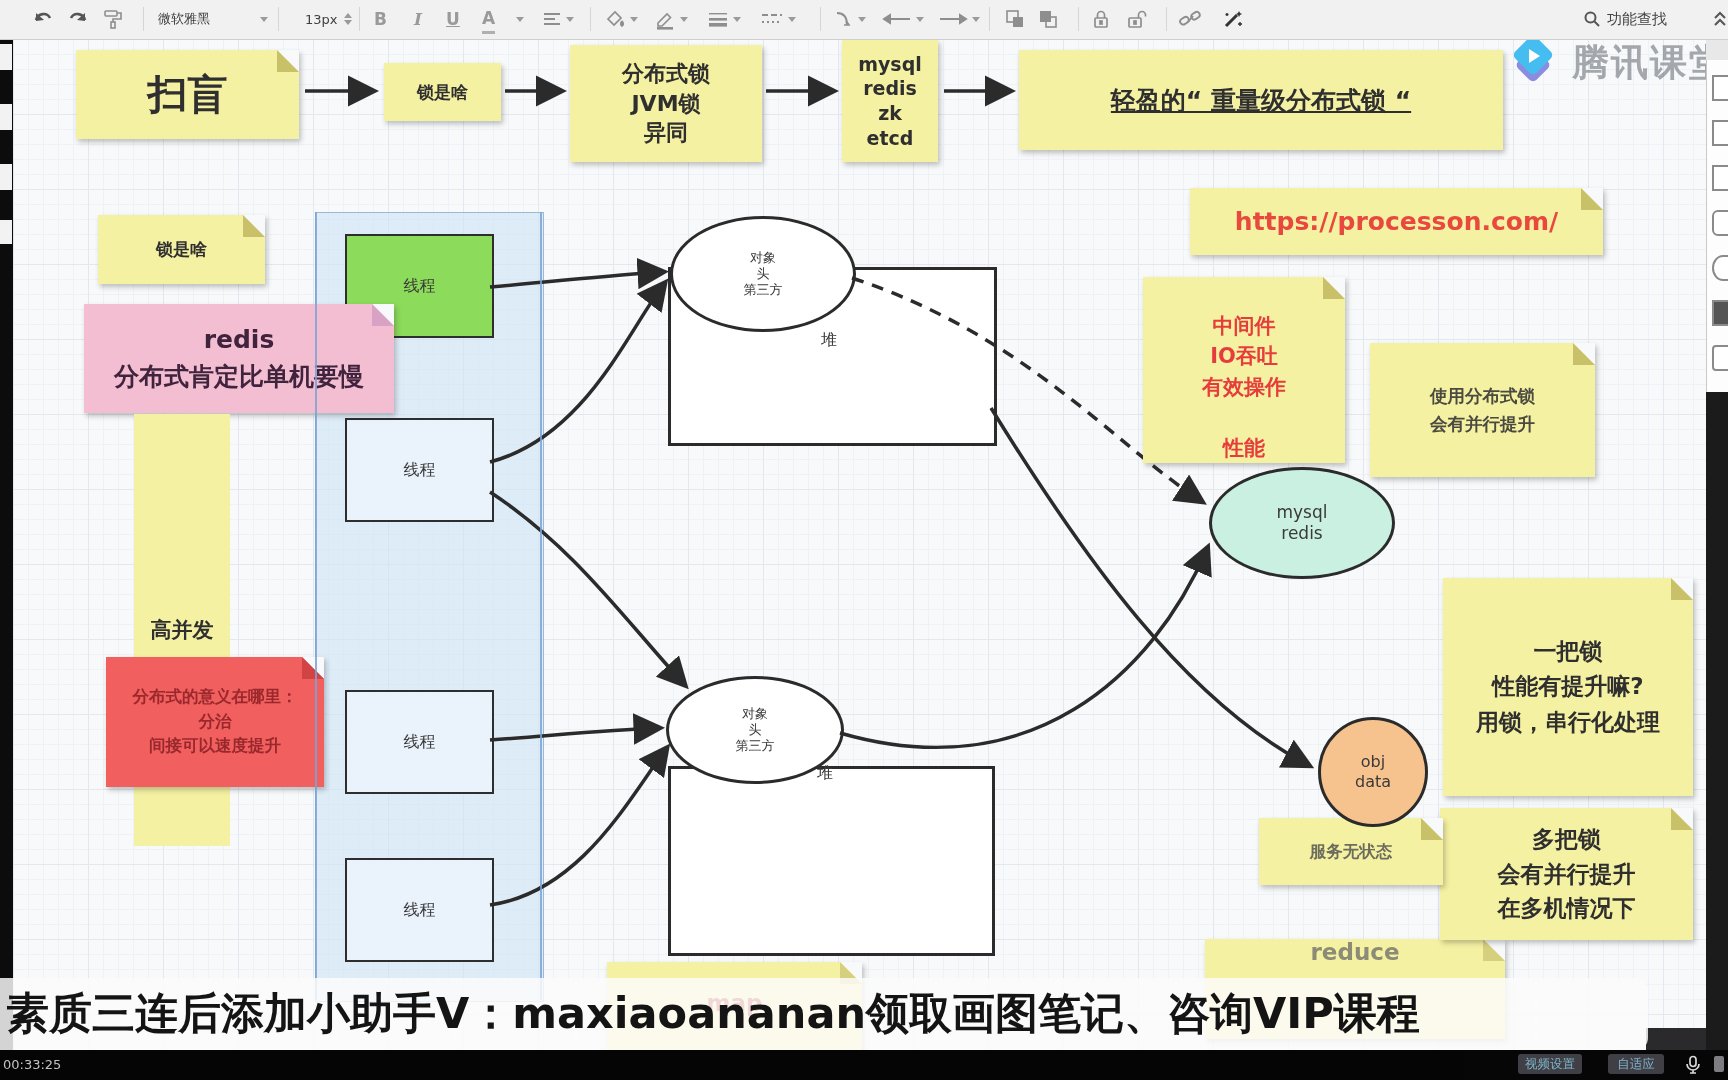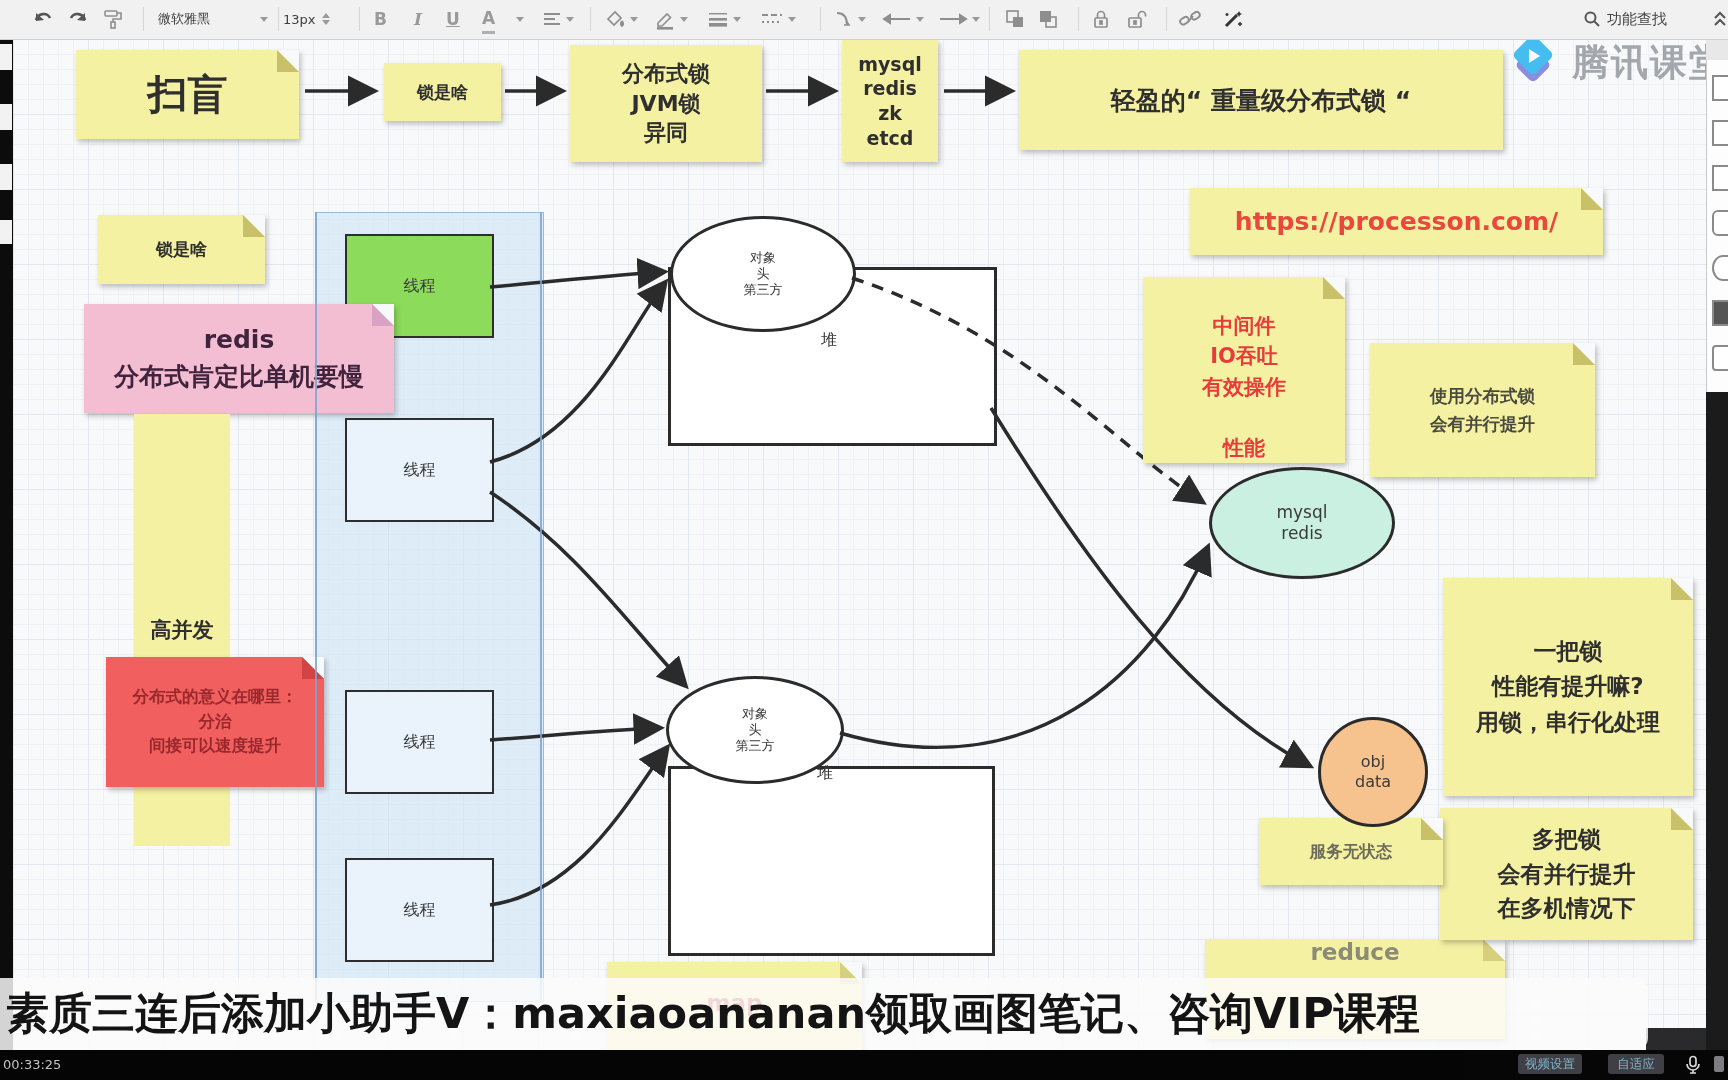--- a/index.html
+++ b/index.html
@@ -151,21 +151,21 @@
     <span>分布式锁
 JVM锁
 异同</span>
   </div>
   <div class="note yellow" style="left:842px;top:40px;width:96px;height:122px;font-size:19px;line-height:1.3;">
     <span>mysql
 redis
 zk
 etcd</span>
   </div>
-  <div class="note yellow" style="left:1019px;top:50px;width:484px;height:100px;font-size:25px;">
+  <div class="note yellow" style="left:1019px;top:50px;width:484px;height:100px;font-size:25px;text-decoration:underline;">
     <span>轻盈的“ 重量级分布式锁 “</span>
   </div>
 
   <div class="note yellow" style="left:98px;top:215px;width:167px;height:69px;font-size:17px;">
     <span>锁是啥</span>
     <i class="fold-cut"></i><i class="fold-flap"></i>
   </div>
   <div class="note" style="left:84px;top:304px;width:310px;height:109px;font-size:25px;line-height:1.45;background:#f4bed2;color:#40233c;">
     <span>redis
 分布式肯定比单机要慢</span>
@@ -273,21 +273,21 @@
           <path d="M14 5 h4 v6 h-8 v3"></path>
           <rect x="8" y="14" width="4" height="6"></rect>
         </svg>
     </div>
     <div class="tb-sep" style="left:143px;"></div>
     <div class="tbi" style="left:158px;width:110px;">
       <span class="tb-text">微软雅黑</span>
       <span class="caret" style="margin-left:auto;"></span>
     </div>
     <div class="tb-sep" style="left:278px;"></div>
-    <div class="tbi" style="left:283px;">
+    <div class="tbi" style="left:305px;">
       <span class="tb-text">13px</span>
       <span class="stepper">
           <i class="up"></i>
           <i class="dn"></i>
         </span>
     </div>
     <div class="tb-sep" style="left:359px;"></div>
     <div class="tbi tb-letter" style="left:374px;">
         <span>B</span>
       </div>

